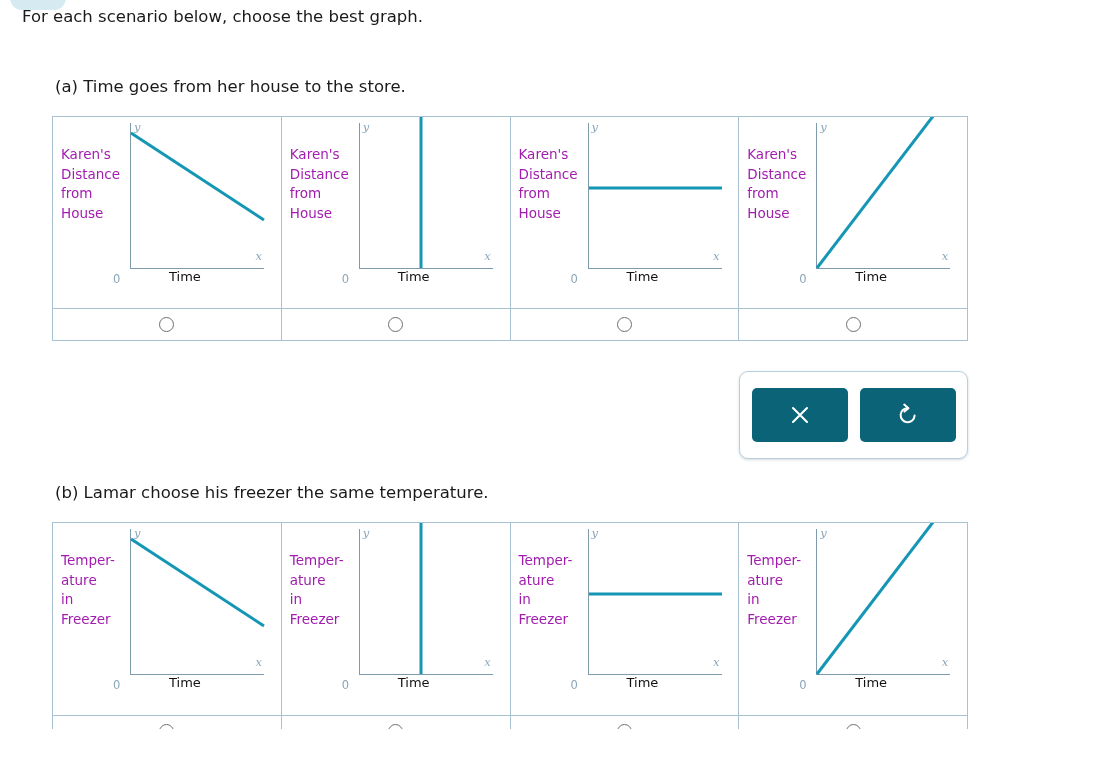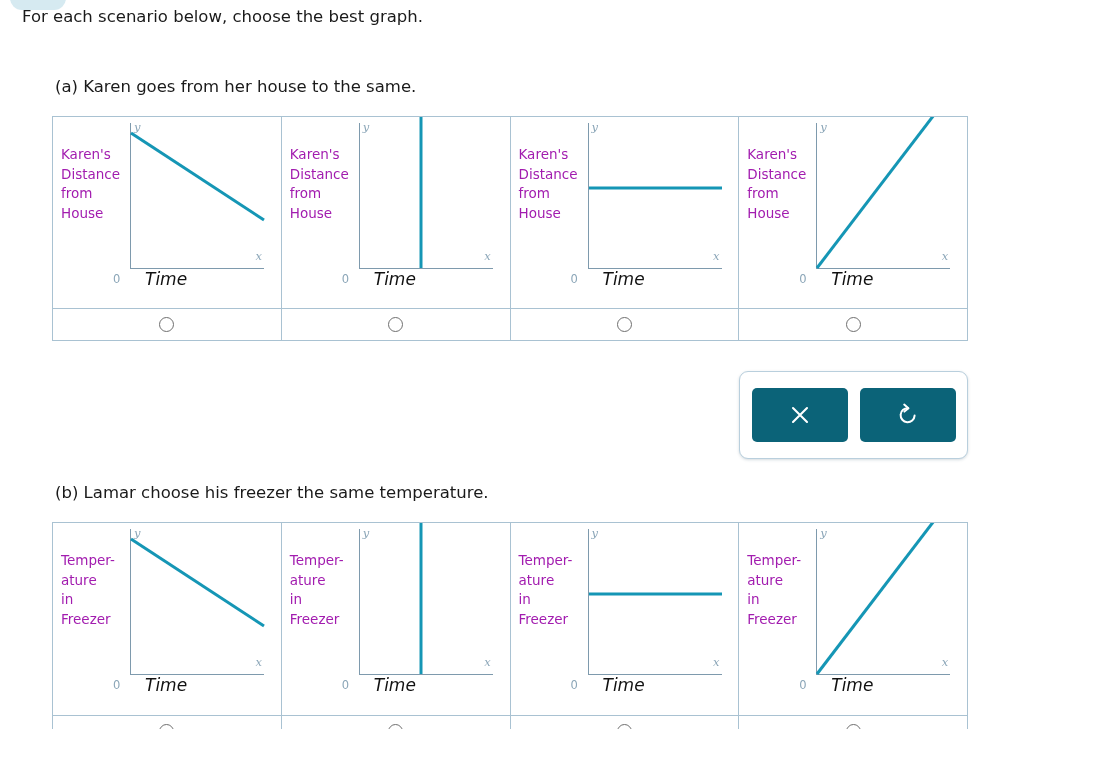--- a/index.html
+++ b/index.html
@@ -110,25 +110,24 @@
 
   .zero {
     position: absolute;
     left: 60px;
     top: 155px;
     font-size: 11.5px;
     color: #8ba6b8;
   }
   .time-lab {
     position: absolute;
-    left: 92px;
+    left: 116px;
     top: 152px;
-    font-size: 17px;
+    font-size: 13px;
     color: #111111;
-    font-style: italic;
   }
 
   
   .curve { position: absolute; left: 0; top: 0; overflow: visible; }
 
   
   .radio-row {
     height: 32px;
     border-top: 1px solid #a9c2d2;
     display: flex;
@@ -175,21 +174,21 @@
 </style>
 </head>
 <body>
 
 <div id="page">
 
   <div class="corner-tab"></div>
 
   <div class="prompt">For each scenario below, choose the best graph.</div>
 
-  <div class="scenario-label" style="left:55px; top:77px;">(a) Karen goes from her house to the same.</div>
+  <div class="scenario-label" style="left:55px; top:77px;">(a) Time goes from her house to the store.</div>
 
   <div class="opt-table tbl-a" id="table-a" style="left:52px; top:116px;">
       <div class="opt-cell">
         <div class="graph-box">
           <div class="axis-title">
             <span>Karen's</span>
             <span>Distance</span>
             <span>from</span>
             <span>House</span>
           </div>

